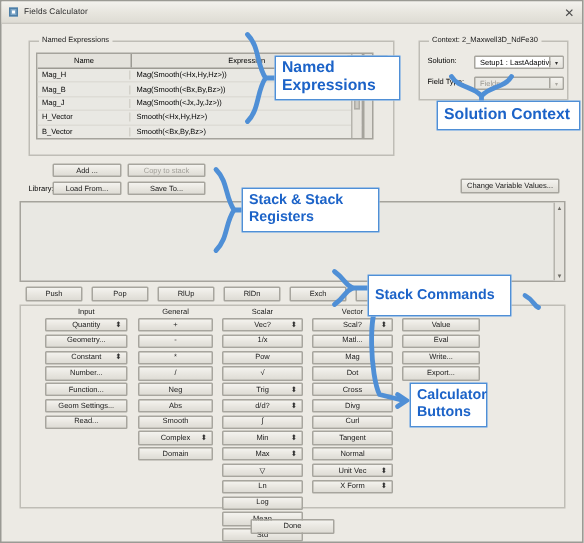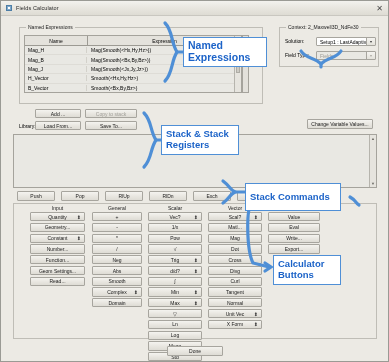--- a/index.html
+++ b/index.html
@@ -150,23 +150,23 @@
   
   .callout{
     position:absolute;background:#ffffff;border:1.5px solid #4f8fd6;
     color:#1c63c8;font-weight:bold;font-family:"Liberation Sans",sans-serif;
     display:flex;align-items:center;justify-content:flex-start;
     padding:2px 4px;box-sizing:border-box;line-height:1.12;
     z-index:40;
   }
   #co-named{left:182px;top:36px;width:84px;height:30px;font-size:10.5px;}
   #co-solution{left:290px;top:66px;width:96px;height:20px;font-size:10.5px;}
-  #co-stack{left:160px;top:124px;width:78px;height:30px;font-size:9.5px;}
+  #co-stack{left:160px;top:124px;width:92px;height:30px;font-size:9.5px;}
   #co-cmds{left:244px;top:182px;width:96px;height:28px;font-size:9.5px;}
-  #co-calc{left:272px;top:254px;width:68px;height:30px;font-size:9.5px;}
+  #co-calc{left:272px;top:254px;width:52px;height:30px;font-size:9.5px;}
   
   #anno-svg{position:absolute;left:0;top:0;width:389px;height:362px;z-index:35;pointer-events:none;}
 </style>
 </head>
 <body>
 
 <div class="window">
 
   <div class="titlebar">
     <div class="tb-icon">
@@ -439,17 +439,18 @@
 
       <path d="M252 200 C244 206 246 250 252 262 L268 266"></path>
 
       <path d="M264 262 L270 266 L264 270"></path>
 
       <path d="M349 196 C356 200 354 202 358 204"></path>
     </g>
   </svg>
 
   <div class="callout" id="co-named">Named Expressions</div>
+  <div class="callout" id="co-solution">Solution Context</div>
   <div class="callout" id="co-stack">Stack &amp; Stack Registers</div>
   <div class="callout" id="co-cmds">Stack Commands</div>
   <div class="callout" id="co-calc">Calculator Buttons</div>
 
 </div>
 
 </body></html>

